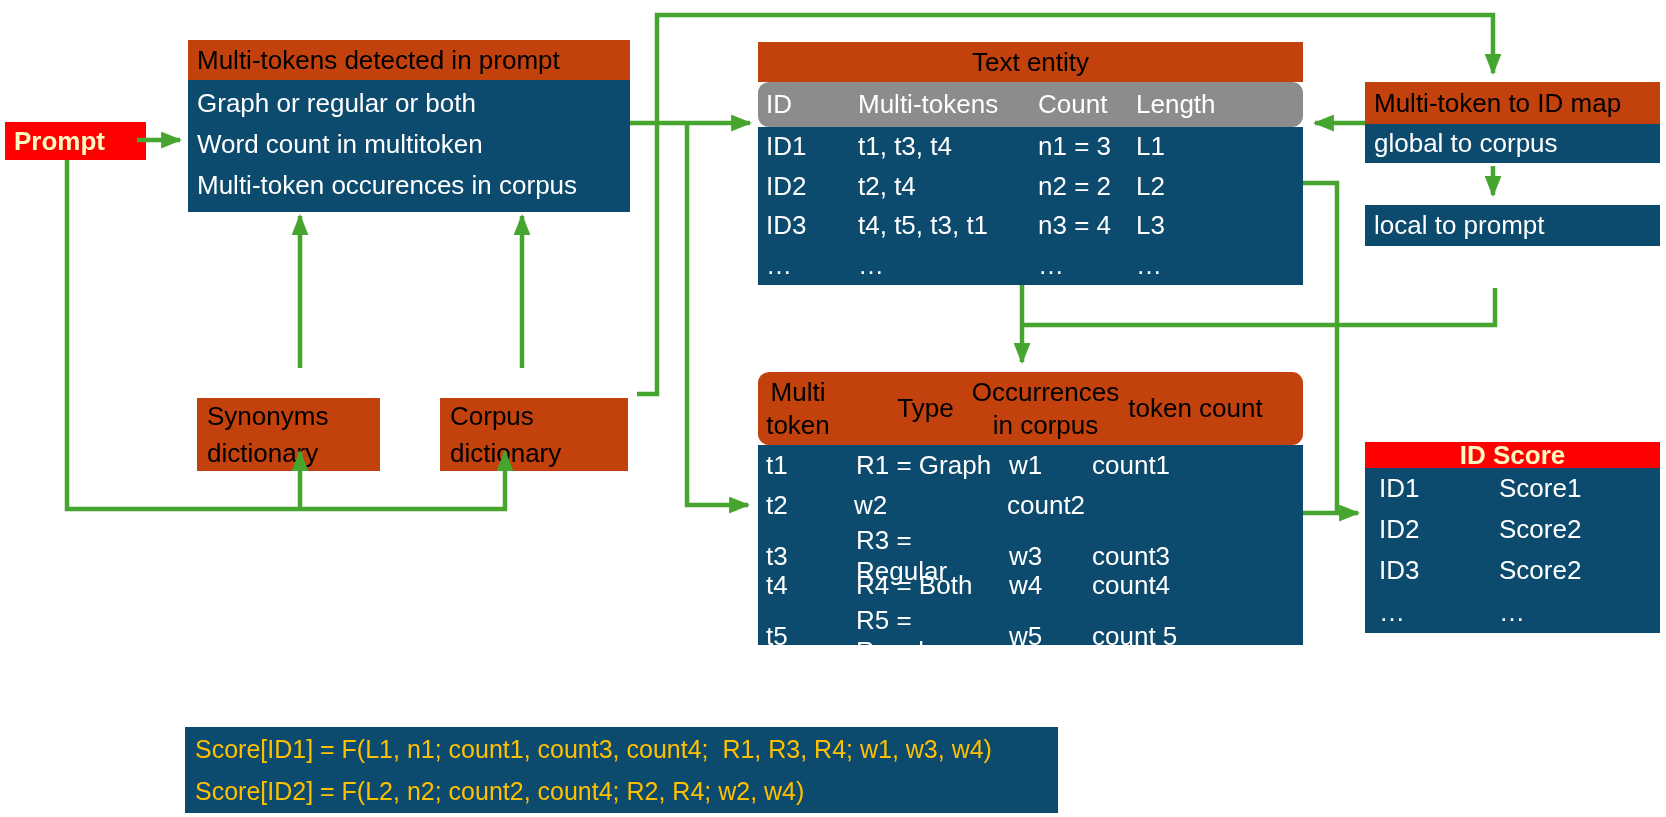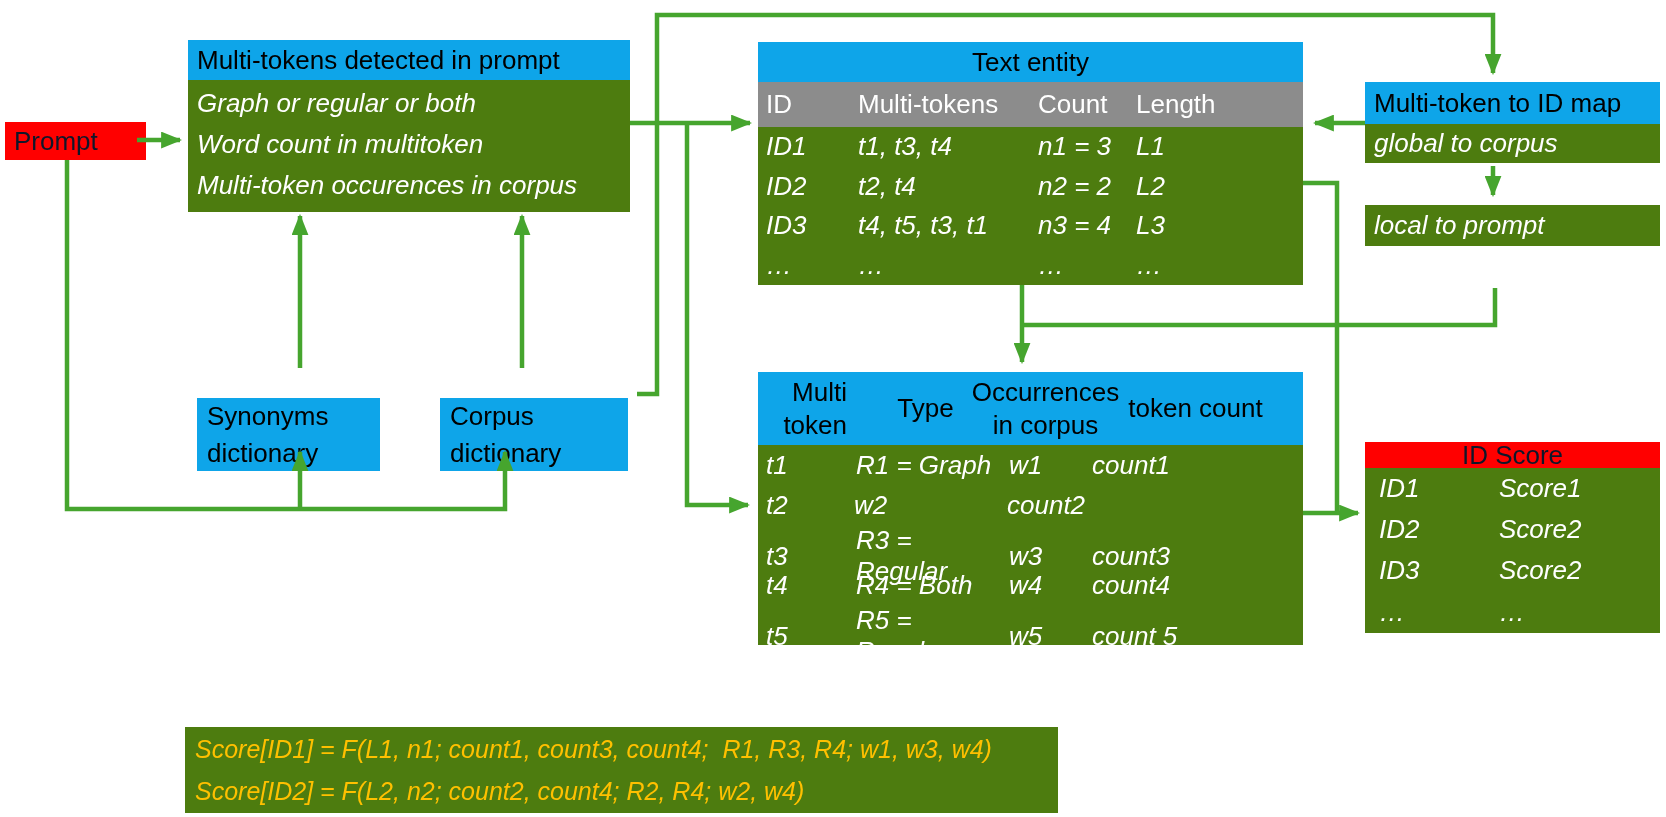--- a/index.html
+++ b/index.html
@@ -1,51 +1,51 @@
 <!DOCTYPE html>
 <html><head>
 <meta charset="utf-8">
 <style>
   html,body{margin:0;padding:0;background:#fff;}
   #canvas{position:relative;width:1666px;height:817px;background:#ffffff;overflow:hidden;
           font-family:"Liberation Sans",sans-serif;font-size:26px;color:#000;}
   .abs{position:absolute;}
-  .orange{background:#0ea5e9;color:#000;}
-  .black{background:#4d7c0f;color:#fff;font-style:italic;}
-  .red{background:#FF0000;color:#0f172a;}
+  .orange{background:#c2410c;color:#000;}
+  .black{background:#0c4a6e;color:#fff;}
+  .red{background:#FF0000;color:#fef9c3;font-weight:bold;}
   .gray{background:#8C8C8C;color:#fff;}
   .hpad{padding-left:9px;}
   .vcenter{display:flex;align-items:center;}
   .center{display:flex;align-items:center;justify-content:center;}
 
   
   #prompt-box{left:5px;top:122px;width:132px;height:38px;}
 
   
   #detected-box{left:188px;top:40px;width:442px;}
   #detected-box .hdr{height:40px;}
   #detected-box .body{padding:3px 0 6px 0;}
   #detected-box .line{height:41px;display:flex;align-items:center;padding-left:9px;}
 
   
-  .grid-row{display:grid;align-items:center;}
+  .grid-row{display:grid;align-items:center;border-radius:11px;}
   .te-cols{grid-template-columns:92px 180px 98px 1fr;}
   .mt-cols{grid-template-columns:90px 155px 85px 1fr;}
   .is-cols{grid-template-columns:125px 1fr;}
 
   #text-entity{left:758px;top:42px;width:545px;}
   #text-entity .title{height:40px;}
   #text-entity .subhdr{height:45px;}
   #text-entity .row{height:39.5px;}
   #text-entity .c{padding-left:8px;}
 
   #multi-token{left:758px;top:372px;width:545px;}
   #multi-token .hdr{height:73px;}
   #multi-token .hc{display:flex;align-items:center;justify-content:center;text-align:center;line-height:33px;}
-  #multi-token .hc.first{justify-content:flex-start;text-align:right;padding-left:9px;max-width:80px;}
+  #multi-token .hc.first{justify-content:flex-start;text-align:center;max-width:80px;}
   #multi-token .hc.occ span{max-width:185px;}
   #multi-token .row{height:40px;}
   #multi-token .c{padding-left:8px;}
   #multi-token .c.w{padding-left:6px;}
   #multi-token .c.cnt{padding-left:4px;}
 
   #id-score{left:1365px;top:442px;width:295px;}
   #id-score .hdr{height:26px;}
   #id-score .row{height:41.2px;}
   #id-score .c1{padding-left:14px;}

